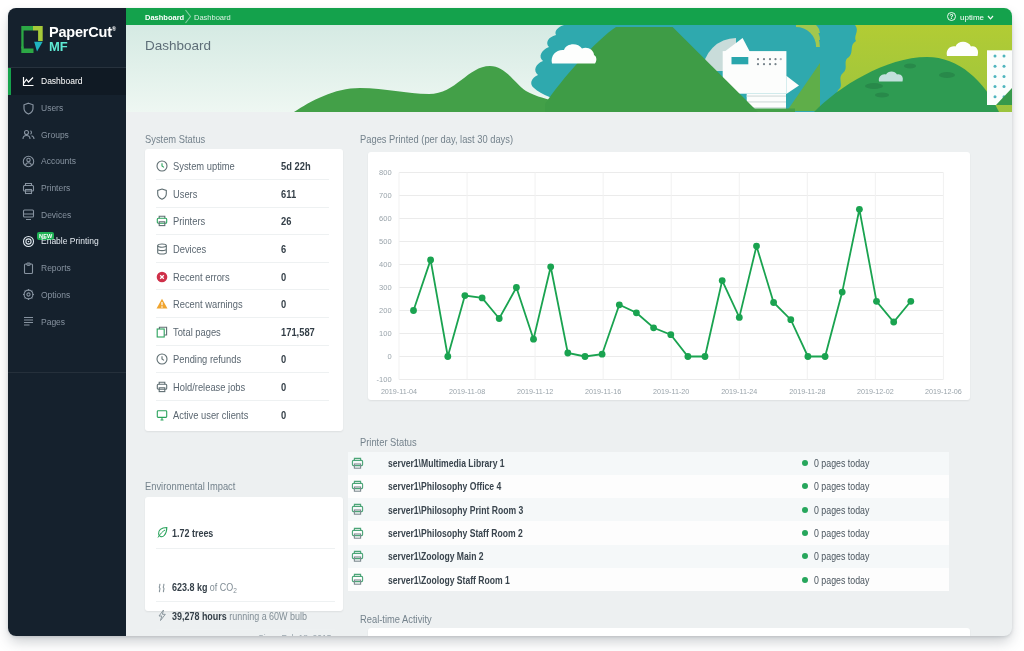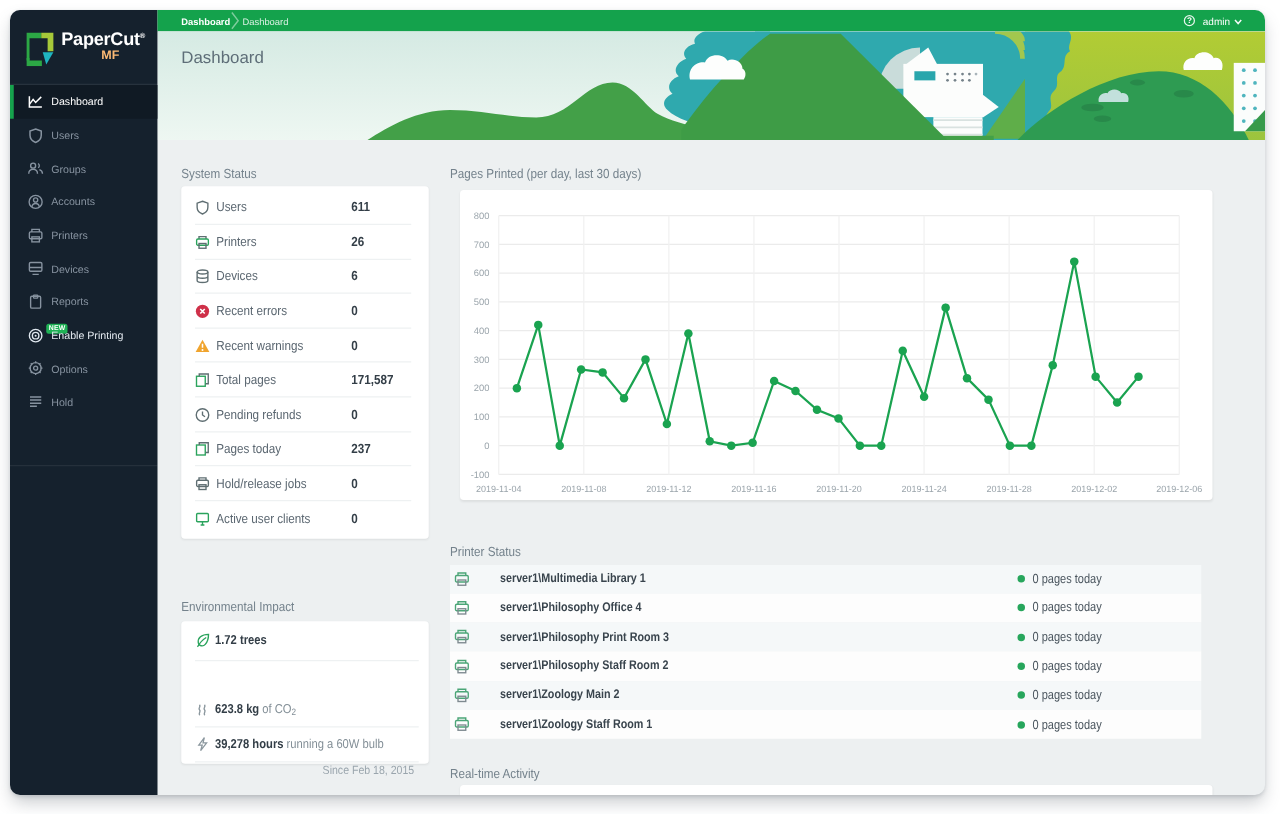--- a/index.html
+++ b/index.html
@@ -3,21 +3,21 @@
 <meta charset="utf-8">
 <style>
 * { margin:0; padding:0; box-sizing:border-box; }
 html,body { width:1024px; height:651px; background:#fff; font-family:"Liberation Sans", sans-serif; }
 body { position:relative; overflow:hidden; }
 .panel { position:absolute; left:8px; top:8px; width:1004px; height:628px; border-radius:8px; overflow:hidden; background:#edf0f1; box-shadow:0 7px 14px -2px rgba(80,90,100,.32), 0 1px 3px rgba(80,90,100,.18); }
 .sidebar { position:absolute; left:0; top:0; width:118px; height:628px; background:#15212d; }
 .logo { position:absolute; left:10.5px; top:18px; }
 .logoname { position:absolute; left:41px; top:15.5px; color:#fff; font-size:14.5px; font-weight:bold; letter-spacing:-0.2px; }
 .logoname sup { font-size:6px; }
-.logomf { position:absolute; left:41px; top:30.5px; color:#fdba74; font-size:10px; font-weight:bold;margin-left:32px; }
+.logomf { position:absolute; left:41px; top:30.5px; color:#5eead4; font-size:13px; font-weight:bold; }
 .menu { position:absolute; left:0; top:59px; width:118px; border-top:1px solid rgba(255,255,255,.08); }
 .mi { position:relative; height:26.7px; display:flex; align-items:center; color:#8793a0; font-size:8.5px; }
 .mi svg { position:absolute; left:14px; top:50%; margin-top:-6.5px; }
 .mi .lb { position:absolute; left:33px; }
 .mi.act { background:#101a24; color:#fff; }
 .mi.act:before { content:""; position:absolute; left:0; top:0; bottom:0; width:3px; background:#16a24c; }
 .mi.hl { color:#e4eaf0; }
 .menuend { position:absolute; left:0; top:364px; width:118px; border-top:1px solid rgba(255,255,255,.07); }
 .newbadge { position:absolute; left:29px; top:4.3px; background:#1fb155; color:#fff; font-size:5.5px; font-weight:bold; padding:1px 2px; border-radius:2px; letter-spacing:.2px; }
 .topbar { position:absolute; left:118px; top:0; width:886px; height:17px; background:#14a24c; }
@@ -36,21 +36,21 @@
 .srow:after { content:""; position:absolute; left:11px; right:14px; bottom:0; height:1px; background:#eef1f2; }
 .srow:last-child:after { display:none; }
 .srow svg { position:absolute; left:11px; top:50%; margin-top:-6px; }
 .srow .lb { position:absolute; left:28px; top:50%; transform:translateY(-50%) scaleX(.89); transform-origin:0 50%; font-size:10.5px; color:#5a6670; white-space:nowrap; }
 .srow .val { position:absolute; left:136px; top:50%; transform:translateY(-50%) scaleX(.89); transform-origin:0 50%; font-size:10.5px; font-weight:bold; color:#333e47; }
 .erow { position:relative; }
 .erow:after { content:""; position:absolute; left:11px; right:8px; bottom:0; height:1px; background:#eef1f2; }
 .erow svg { position:absolute; left:11px; top:50%; margin-top:-6.5px; }
 .erow .tx { position:absolute; left:27px; top:50%; transform:translateY(-50%) scaleX(.87); transform-origin:0 50%; font-size:10.3px; color:#828e96; white-space:nowrap; }
 .erow b { color:#333e47; }
-.plist { position:absolute; left:352px; top:443.5px; width:601px; }
+.plist { position:absolute; left:340px; top:443.5px; width:601px; }
 .prow { position:relative; height:23.3px; }
 .prow:nth-child(odd) { background:#f5f8f9; }
 .prow:nth-child(even) { background:#fdfdfd; }
 .prow svg { position:absolute; left:3px; top:50%; margin-top:-6.5px; }
 .prow .nm { position:absolute; left:40px; top:50%; transform:translateY(-50%) scaleX(.86); transform-origin:0 50%; font-size:10px; font-weight:bold; color:#39444d; white-space:nowrap; }
 .prow .dot { position:absolute; left:454px; top:50%; margin-top:-3px; width:6px; height:6px; border-radius:50%; background:#27a65c; }
 .prow .pg { position:absolute; left:466px; top:50%; transform:translateY(-50%) scaleX(.84); transform-origin:0 50%; font-size:10.5px; color:#4a555e; white-space:nowrap; }
 </style>
 </head>
 <body>
@@ -102,61 +102,61 @@
           </svg>
           <div class="lb">Printers</div>
         </div>
 <div class="mi ">
           <svg width="13" height="13" viewBox="0 0 13 13">
             <rect x="1.5" y="2" width="10" height="7" rx="1" stroke="#8793a0" stroke-width="1.1" fill="none"></rect>
             <path d="M1.5 6 H11.5 M4 11.5 H9" stroke="#8793a0" stroke-width="1.1" fill="none"></path>
           </svg>
           <div class="lb">Devices</div>
         </div>
-<div class="mi ">
-          <svg width="13" height="13" viewBox="0 0 13 13">
-            <rect x="2.5" y="2" width="8" height="9.5" rx="1" stroke="#8793a0" stroke-width="1.1" fill="none"></rect>
-            <rect x="4.8" y="1" width="3.4" height="2.4" rx="0.5" stroke="#8793a0" stroke-width="1" fill="none"></rect>
-          </svg>
-          <div class="lb">Reports</div>
-        </div>
 <div class="mi hl">
           <svg width="13" height="13" viewBox="0 0 13 13">
             <circle cx="6.5" cy="6.5" r="5" stroke="#dfe7ee" stroke-width="1.1" fill="none"></circle>
             <circle cx="6.5" cy="6.5" r="2.6" stroke="#dfe7ee" stroke-width="1.1" fill="none"></circle>
             <circle cx="6.5" cy="6.5" r="0.8" fill="#dfe7ee"></circle>
           </svg>
           <div class="newbadge">NEW</div>
           <div class="lb">Enable Printing</div>
         </div>
 <div class="mi ">
           <svg width="13" height="13" viewBox="0 0 13 13">
+            <rect x="2.5" y="2" width="8" height="9.5" rx="1" stroke="#8793a0" stroke-width="1.1" fill="none"></rect>
+            <rect x="4.8" y="1" width="3.4" height="2.4" rx="0.5" stroke="#8793a0" stroke-width="1" fill="none"></rect>
+          </svg>
+          <div class="lb">Reports</div>
+        </div>
+<div class="mi ">
+          <svg width="13" height="13" viewBox="0 0 13 13">
             <circle cx="6.5" cy="6.5" r="4.4" stroke="#8793a0" stroke-width="1.1" fill="none"></circle>
             <circle cx="6.5" cy="6.5" r="1.6" stroke="#8793a0" stroke-width="1.1" fill="none"></circle>
             <path d="M6.5 1 V2.5 M6.5 10.5 V12 M1 6.5 H2.5 M10.5 6.5 H12 M2.6 2.6 L3.7 3.7 M9.3 9.3 L10.4 10.4 M10.4 2.6 L9.3 3.7 M3.7 9.3 L2.6 10.4" stroke="#8793a0" stroke-width="1.1"></path>
           </svg>
           <div class="lb">Options</div>
         </div>
 <div class="mi ">
           <svg width="13" height="13" viewBox="0 0 13 13">
             <path d="M2 2.5 H11 M2 5 H11 M2 7.5 H11 M2 10 H7.5" stroke="#8793a0" stroke-width="1.2"></path>
           </svg>
-          <div class="lb">Hold</div>
+          <div class="lb">Pages</div>
         </div>
 </div>
 <div class="menuend"></div>
 </div>
 <div class="topbar">
 <div class="bc1">Dashboard</div>
 <svg class="bcsep" width="8" height="15" viewBox="0 0 8 15">
         <path d="M1.5 1 L6.5 7.5 L1.5 14" stroke="rgba(255,255,255,.45)" stroke-width="1.2" fill="none"></path>
       </svg>
 <div class="bc2">Dashboard</div>
 <div class="qm">?</div>
-<div class="adm">admin</div>
+<div class="adm">uptime</div>
 <svg class="caret" width="7" height="5" viewBox="0 0 7 5">
         <path d="M1 1 L3.5 3.8 L6 1" stroke="rgba(255,255,255,.95)" stroke-width="1.2" fill="none"></path>
       </svg>
 </div>
 <div class="banner">
 <svg width="886" height="87" viewBox="0 0 886 87">
 <defs>
           <linearGradient id="bgg" x1="0" y1="0" x2="0" y2="1">
             <stop offset="0" stop-color="#d5eae3"></stop>
             <stop offset="1" stop-color="#eef7f2"></stop>
@@ -212,20 +212,28 @@
         <circle cx="869" cy="71.8" r="1.5" fill="#4fb5be"></circle>
         <circle cx="878" cy="71.8" r="1.5" fill="#4fb5be"></circle>
 <polygon points="870,80 886,80 886,63 Z" fill="#379a4b"></polygon>
 </svg>
 <div class="pagetitle">Dashboard</div>
 </div>
 <div class="sectitle" style="left:137px; top:125px;">System Status</div>
 <div class="card" style="left:136.5px; top:140.5px; width:198px; padding:4px 0 2.5px 0;">
 <div class="srow">
         <svg width="12" height="12" viewBox="0 0 12 12">
+          <circle cx="6" cy="6" r="5" stroke="#5f6e72" stroke-width="1.1" fill="none"></circle>
+          <path d="M6 3.2 V6 L8 7.4" stroke="#2aa35c" stroke-width="1.1" fill="none"></path>
+        </svg>
+        <div class="lb">System uptime</div>
+        <div class="val">5d 22h</div>
+      </div>
+<div class="srow">
+        <svg width="12" height="12" viewBox="0 0 12 12">
           <path d="M6 1 L10.3 2.5 V5.8 C10.3 8.6 8.4 10.3 6 11.2 C3.6 10.3 1.7 8.6 1.7 5.8 V2.5 Z" stroke="#5f6e72" stroke-width="1.1" fill="none"></path>
         </svg>
         <div class="lb">Users</div>
         <div class="val">611</div>
       </div>
 <div class="srow">
         <svg width="12" height="12" viewBox="0 0 12 12">
           <path d="M3.2 3.2 V1.3 H8.8 V3.2" stroke="#5f6e72" stroke-width="1.1" fill="none"></path>
           <rect x="1.3" y="3.2" width="9.4" height="5" rx="1" stroke="#2aa35c" stroke-width="1.1" fill="none"></rect>
           <rect x="3.2" y="6.8" width="5.6" height="3.8" stroke="#5f6e72" stroke-width="1.1" fill="none"></rect>
@@ -269,47 +277,39 @@
 <div class="srow">
         <svg width="12" height="12" viewBox="0 0 12 12">
           <circle cx="6" cy="6" r="5" stroke="#5f6e72" stroke-width="1.1" fill="none"></circle>
           <path d="M6 3.2 V6 L8 7.4" stroke="#5f6e72" stroke-width="1.1" fill="none"></path>
         </svg>
         <div class="lb">Pending refunds</div>
         <div class="val">0</div>
       </div>
 <div class="srow">
         <svg width="12" height="12" viewBox="0 0 12 12">
-          <rect x="1.2" y="3" width="7" height="8" stroke="#2aa35c" stroke-width="1.1" fill="none"></rect>
-          <path d="M3.4 3 V1.2 H10.6 V9 H8.4" stroke="#5f6e72" stroke-width="1.1" fill="none"></path>
-        </svg>
-        <div class="lb">Pages today</div>
-        <div class="val">237</div>
-      </div>
-<div class="srow">
-        <svg width="12" height="12" viewBox="0 0 12 12">
           <path d="M3.2 3.2 V1.3 H8.8 V3.2" stroke="#5f6e72" stroke-width="1.1" fill="none"></path>
           <rect x="1.3" y="3.2" width="9.4" height="5" rx="1" stroke="#5f6e72" stroke-width="1.1" fill="none"></rect>
           <rect x="3.2" y="6.8" width="5.6" height="3.8" stroke="#5f6e72" stroke-width="1.1" fill="none"></rect>
         </svg>
         <div class="lb">Hold/release jobs</div>
         <div class="val">0</div>
       </div>
 <div class="srow">
         <svg width="12" height="12" viewBox="0 0 12 12">
           <rect x="1.3" y="1.8" width="9.4" height="6.6" rx="0.8" stroke="#2aa35c" stroke-width="1.1" fill="none"></rect>
           <path d="M4.5 11 H7.5 M6 8.4 V11" stroke="#2aa35c" stroke-width="1.1" fill="none"></path>
         </svg>
         <div class="lb">Active user clients</div>
         <div class="val">0</div>
       </div>
 </div>
 <div class="sectitle" style="left:137px; top:472px;">Environmental Impact</div>
 <div class="card" style="left:136.5px; top:489px; width:198px; height:114px;">
-<div class="erow" style="height:31.5px;">
+<div class="erow" style="height:31.5px;margin-top:20px;">
         <svg width="13" height="13" viewBox="0 0 13 13">
           <path d="M10.8 1.5 C5 1.5 2.2 4.5 2.6 8 C3 11 6.5 11.5 8.2 9.5 C10.2 7.2 10.8 4 10.8 1.5 Z" stroke="#2aa35c" stroke-width="1.1" fill="none"></path>
           <path d="M2 11.5 C4 8 6.5 5.5 9 4" stroke="#2aa35c" stroke-width="1" fill="none"></path>
         </svg>
         <div class="tx"><b>1.72 trees</b></div>
       </div>
 <div class="erow" style="height:28px;margin-top:25px;">
         <svg width="12" height="13" viewBox="0 0 12 13">
           <path d="M3.8 11.2 C2.2 9.6 5.2 8.4 3.6 6.8 C2.2 5.4 5 4.6 3.6 2.8" stroke="#8b979e" stroke-width="1.15" fill="none"></path>
           <path d="M7.8 11.2 C6.2 9.6 9.2 8.4 7.6 6.8 C6.2 5.4 9 4.6 7.6 2.8" stroke="#8b979e" stroke-width="1.15" fill="none"></path>

